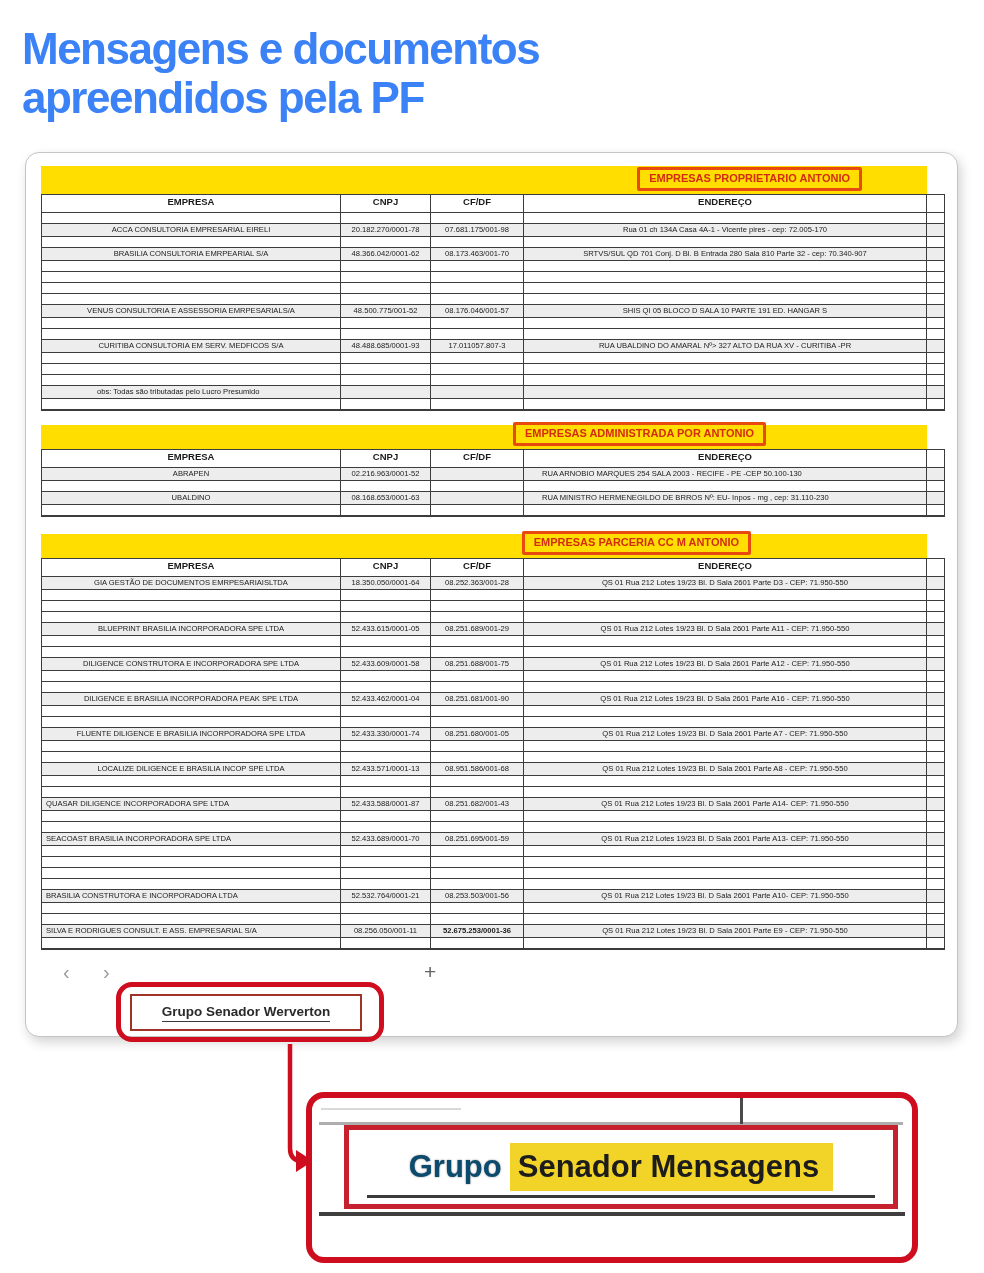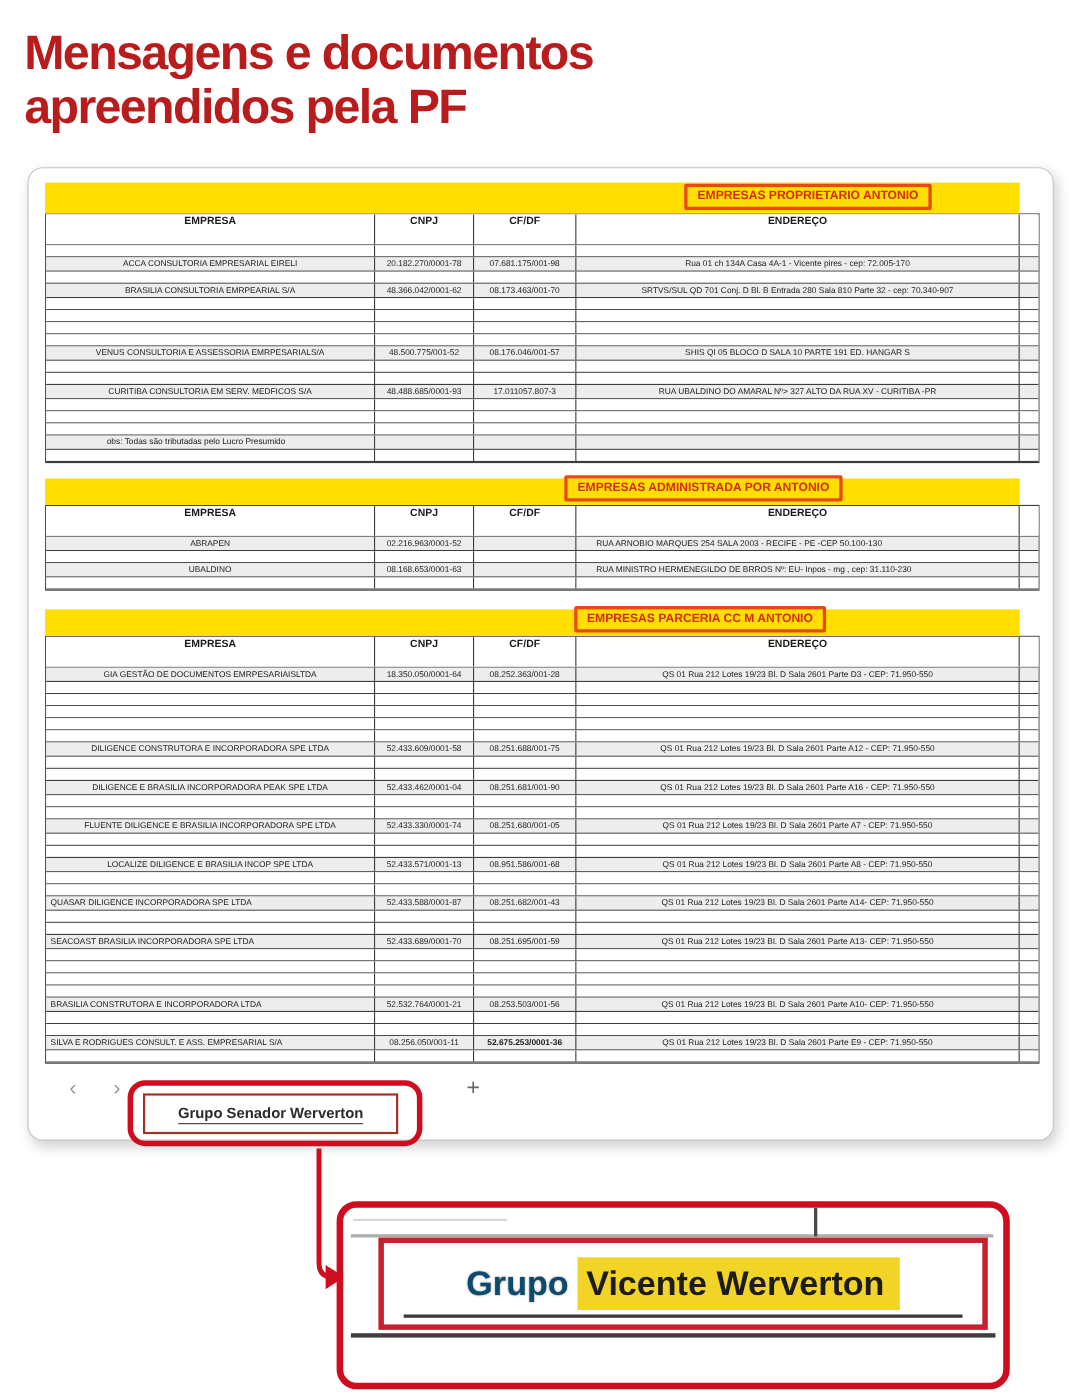--- a/index.html
+++ b/index.html
@@ -10,42 +10,42 @@
     --highlight-yellow:#F2D428;
     --row-fill-gray:#EDEDED;
   }
   *{box-sizing:border-box;margin:0;padding:0}
   html,body{background:#fff}
   body{font-family:"Liberation Sans", sans-serif;}
   .page{position:relative;width:984px;height:1273px;background:#fff;overflow:hidden}
 
   
   .headline{position:absolute;left:22px;top:24px;width:720px;
-    font-size:44px;line-height:1.12;font-weight:800;letter-spacing:-1.5px;color:#b91c1c}
+    font-size:44px;line-height:1.12;font-weight:800;letter-spacing:-1.5px;color:#3b82f6}
 
   
   .card{position:absolute;left:25px;top:152px;width:933px;height:885px;background:#fff;
     border:1px solid #c4c4c4;border-radius:14px;box-shadow:3px 5px 12px rgba(0,0,0,.18);
     padding:13px 14px 0 15px;}
   .section{position:relative}
   .s1{margin-top:14px}
   .s2{margin-top:17px}
   .band{position:relative;width:886px;background:var(--band-yellow,#FFDE00)}
   .s0 .band{height:28px}
   .s1 .band,.s2 .band{height:24px}
   .band-label{position:absolute;bottom:3px;border:3px solid var(--banner-box-red,#E8490F);
     color:var(--banner-text-red,#D32C12);font-weight:bold;font-size:11px;line-height:1;
     padding:3px 9px 4px;white-space:nowrap;border-radius:2px}
-  .s0 .band-label{right:80px}
+  .s0 .band-label{right:65px}
   .s1 .band-label{right:161px}
   .s2 .band-label{right:176px}
 
   .grid{width:904px;border:1px solid #3c3c3c;border-top:1px solid #3c3c3c}
   .row{display:flex;border-bottom:1px solid #3c3c3c;background:#fff}
-  .row.head{height:28px}
+  .row.head{height:18px}
   .row.data{height:13px;background:var(--row-fill-gray,#EDEDED)}
   .row.sp{height:11px;background:#fff}
   .c{overflow:hidden;white-space:nowrap;text-align:center;color:#1a1a1a;
     font-size:7.6px;line-height:12px}
   .row.head .c{font-size:9.5px;font-weight:bold;line-height:13px;background:#fff}
   .c0{width:298px}
   .c1{width:90px;border-left:1px solid #3c3c3c}
   .c2{width:93px;border-left:1px solid #3c3c3c}
   .c3{flex:1;border-left:1px solid #3c3c3c}
   .c4{width:18px;border-left:1px solid #3c3c3c}
@@ -302,20 +302,27 @@
               <div class="c c3"></div>
               <div class="c c4"></div>
             </div>
             <div class="row sp">
               <div class="c c0"></div>
               <div class="c c1"></div>
               <div class="c c2"></div>
               <div class="c c3"></div>
               <div class="c c4"></div>
             </div>
+            <div class="row data">
+              <div class="c c0">BLUEPRINT BRASILIA INCORPORADORA SPE LTDA</div>
+              <div class="c c1">52.433.615/0001-05</div>
+              <div class="c c2">08.251.689/001-29</div>
+              <div class="c c3">QS 01 Rua 212 Lotes 19/23 Bl. D Sala 2601 Parte A11 - CEP: 71.950-550</div>
+              <div class="c c4"></div>
+            </div>
             <div class="row sp">
               <div class="c c0"></div>
               <div class="c c1"></div>
               <div class="c c2"></div>
               <div class="c c3"></div>
               <div class="c c4"></div>
             </div>
             <div class="row sp">
               <div class="c c0"></div>
               <div class="c c1"></div>
@@ -519,18 +526,18 @@
     <polygon points="296,1150 313,1161 296,1172" fill="#CE0E1E"></polygon>
   </svg>
 
   <div class="callout">
     <div class="co-line-a"></div>
     <div class="co-line-b"></div>
     <div class="co-tick"></div>
     <div class="co-line-dark"></div>
     <div class="co-inner">
       <div class="co-text">
-        <span class="co-prefix">Grupo</span><span class="co-high">Vicente Werverton</span>
+        <span class="co-prefix">Grupo</span><span class="co-high">Senador Mensagens</span>
       </div>
     </div>
   </div>
 
 </div>
 
 </body></html>

